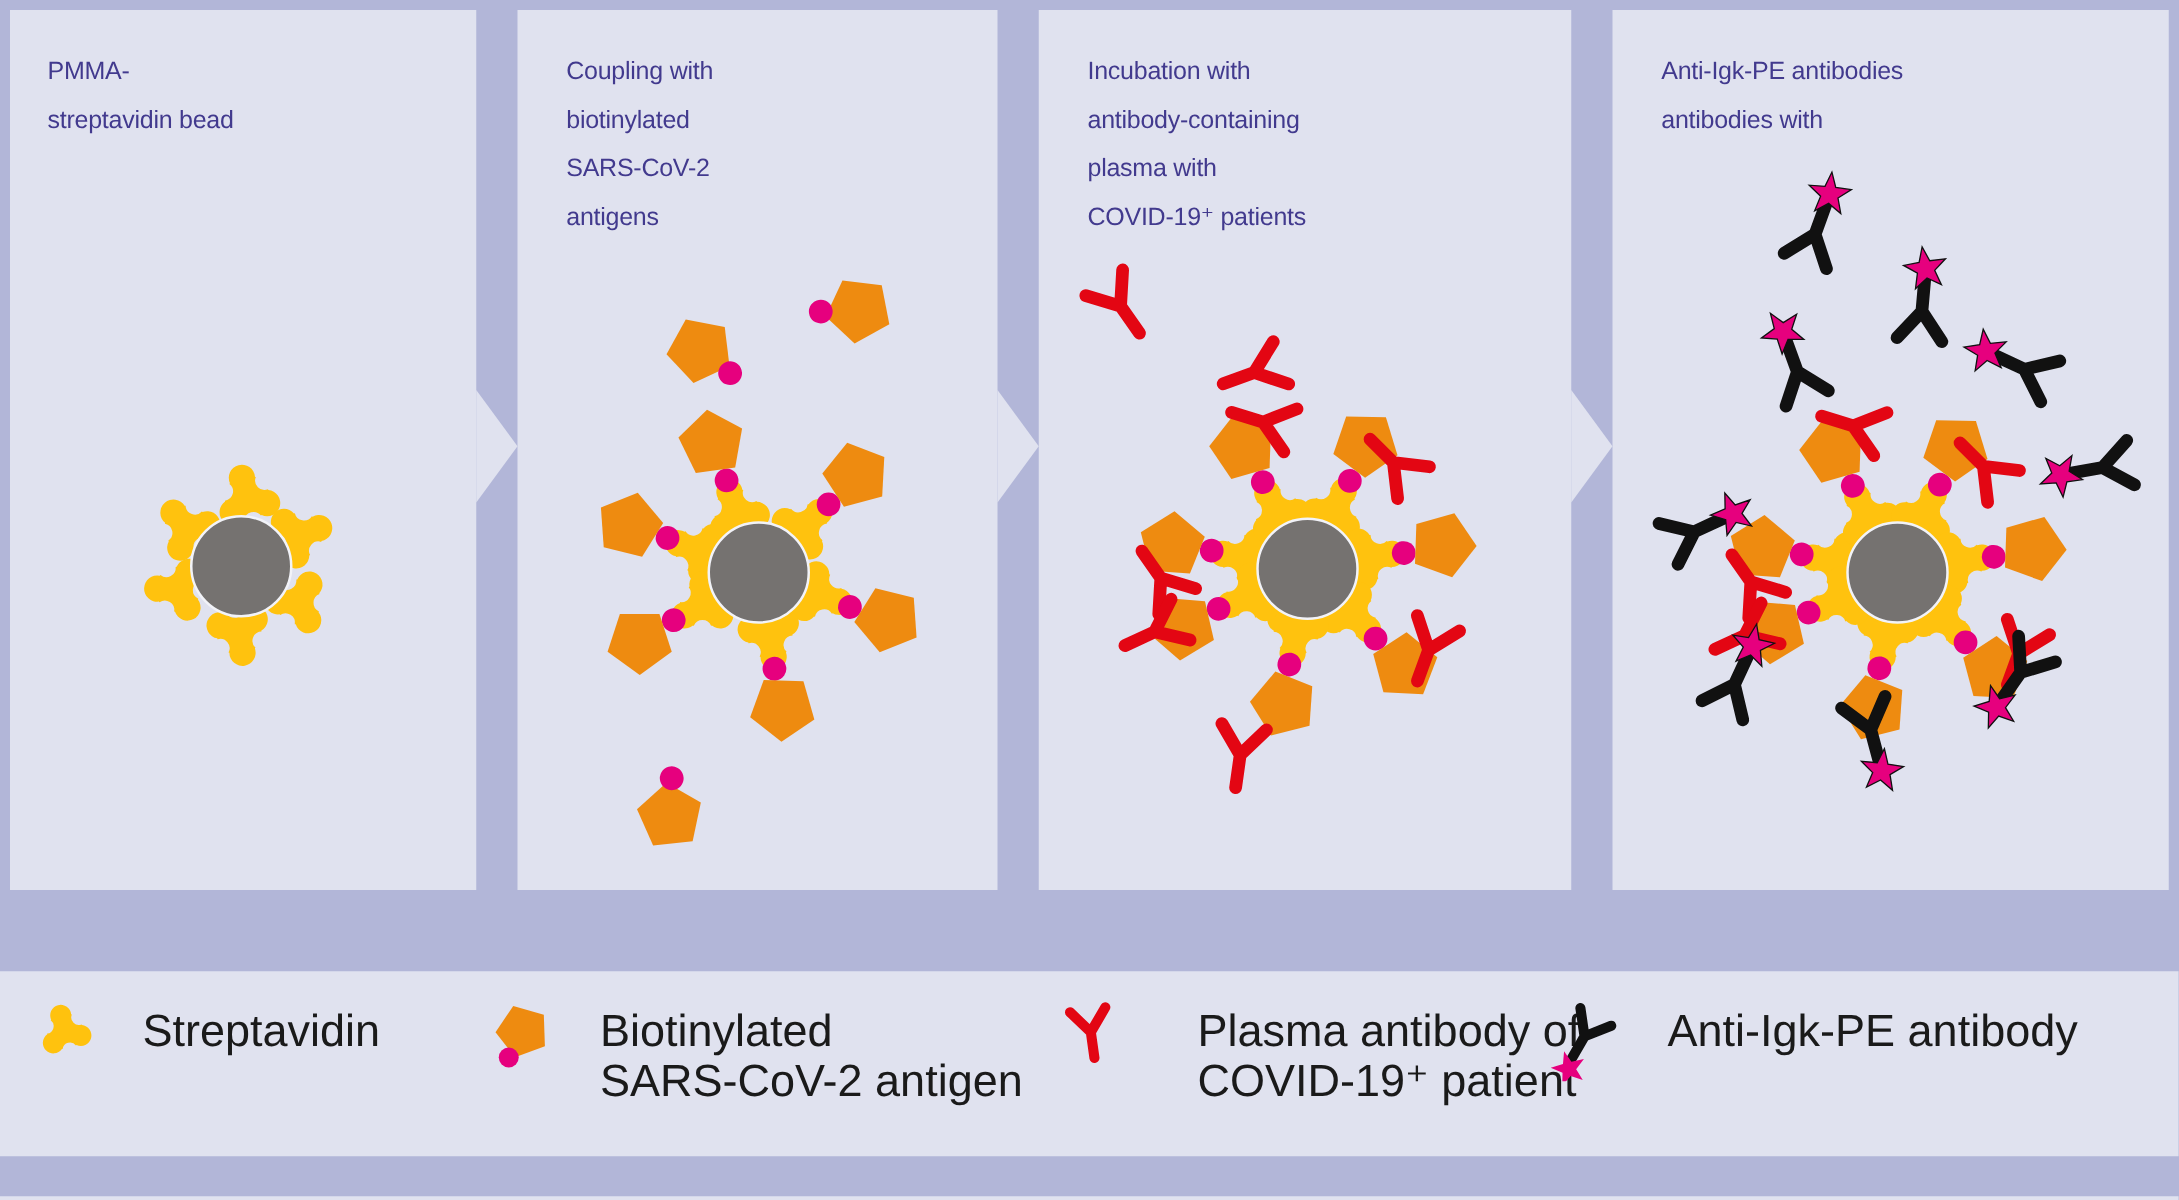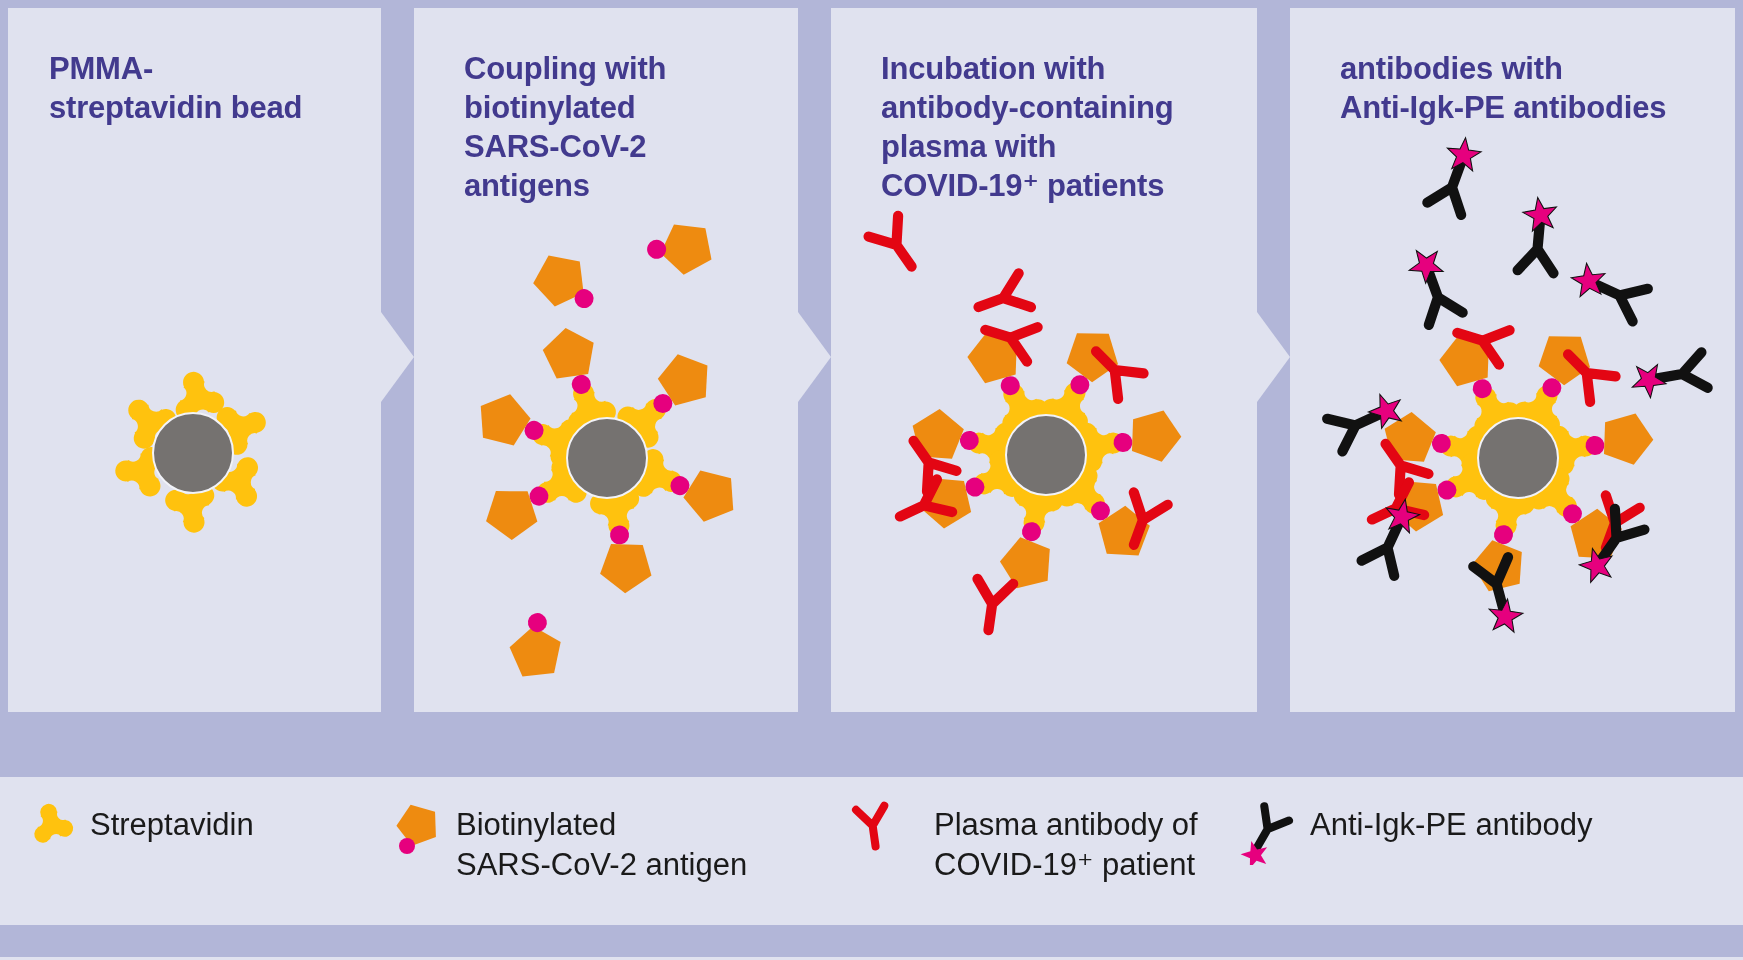--- a/index.html
+++ b/index.html
@@ -1,37 +1,37 @@
 <!DOCTYPE html>
 <html style="--background: #b2b6d8; --panel: #e0e2ef; --title: #423a8e; --legend-text: #1a1a1a; --streptavidin: #ffc20e; --antigen: #ee8b10; --biotin: #e6007e; --plasma-antibody: #e30613; --pe-antibody: #111111; --pe-star: #e6007e; --bead: #757270;"><head>
 <meta charset="utf-8">
 <style>
   html,body{margin:0;padding:0;}
   body{background:var(--background,#b2b6d8);font-family:"Liberation Sans","DejaVu Sans",sans-serif;}
   .stage{position:relative;width:1743px;height:960px;background:var(--background,#b2b6d8);overflow:hidden;}
 
   
   .panel{position:absolute;top:8px;height:704px;background:var(--panel,#e0e2ef);}
-  .panel-title{position:absolute;z-index:3;margin:11px;padding:30px 20px 0 39px;
-    font-size:31px;line-height:39px;font-weight:bold;color:var(--title,#423a8e);letter-spacing:-.2px;}
+  .panel-title{position:absolute;z-index:3;margin:0;padding:30px 20px 0 39px;
+    font-size:20px;line-height:39px;font-weight:normal;color:var(--title,#423a8e);letter-spacing:-.2px;}
   .panel-1 .panel-title{padding-left:30px;}
   .panel-title .tl{display:block;}
   .scene{position:absolute;left:0;top:0;width:100%;height:704px;z-index:1;}
 
   
   .gap-arrow{position:absolute;top:312px;width:0;height:0;z-index:2;
     border-top:45px solid transparent;border-bottom:45px solid transparent;
     border-left:33px solid var(--panel,#e0e2ef);}
 
   
   .legend-band{position:absolute;left:0;top:777px;width:1743px;height:148px;background:var(--panel,#e0e2ef);}
   .bottom-strip{position:absolute;left:0;top:957px;width:1743px;height:3px;background:var(--panel,#e0e2ef);}
   .legend-item{position:absolute;top:22px;display:flex;align-items:flex-start;gap:12px;}
   .legend-icon{display:block;flex:0 0 auto;}
-  .legend-text{font-size:31px;line-height:40px;color:var(--legend-text,#1a1a1a);margin-top:6px;}
+  .legend-text{font-size:36px;line-height:40px;color:var(--legend-text,#1a1a1a);margin-top:6px;margin-left:24px;}
   .legend-text span{display:block;}
   .defs-svg{position:absolute;width:0;height:0;overflow:hidden;}
 </style>
 </head>
 <body>
 
 <div class="stage">
 
   <svg class="defs-svg" aria-hidden="true">
     <defs>
@@ -122,22 +122,22 @@
       <use href="#abY" stroke="var(--plasma-antibody)" transform="translate(215,447) rotate(135) translate(-28,-112) rotate(245) scale(1.2)"></use>
       <use href="#abY" stroke="var(--plasma-antibody)" transform="translate(215,447) rotate(245) translate(6,-126) rotate(180) scale(1.2)"></use>
       <use href="#abY" stroke="var(--plasma-antibody)" transform="translate(62,232) rotate(-35) scale(1.2)"></use>
       <use href="#abY" stroke="var(--plasma-antibody)" transform="translate(178,288) rotate(70) scale(1.2)"></use>
       <use href="#abY" stroke="var(--plasma-antibody)" transform="translate(162,590) rotate(8) scale(1.2)"></use>
     </svg>
   </section>
 
   <section class="panel panel-4" style="left:1290px;width:445px;">
     <h2 class="panel-title">
+      <span class="tl">Anti-Igk-PE antibodies</span>
       <span class="tl">antibodies with</span>
-      <span class="tl">Anti-Igk-PE antibodies</span>
     </h2>
     <svg class="scene" viewBox="0 0 445 704">
       <g>
         <use href="#complex" transform="translate(228,450) rotate(-80) translate(0,-52)"></use>
         <use href="#complex" transform="translate(228,450) rotate(-28) translate(0,-52)"></use>
         <use href="#complex" transform="translate(228,450) rotate(25) translate(0,-52)"></use>
         <use href="#complex" transform="translate(228,450) rotate(80) translate(0,-52)"></use>
         <use href="#complex" transform="translate(228,450) rotate(135) translate(0,-52)"></use>
         <use href="#complex" transform="translate(228,450) rotate(190) translate(0,-52)"></use>
         <use href="#complex" transform="translate(228,450) rotate(245) translate(0,-52)"></use>

